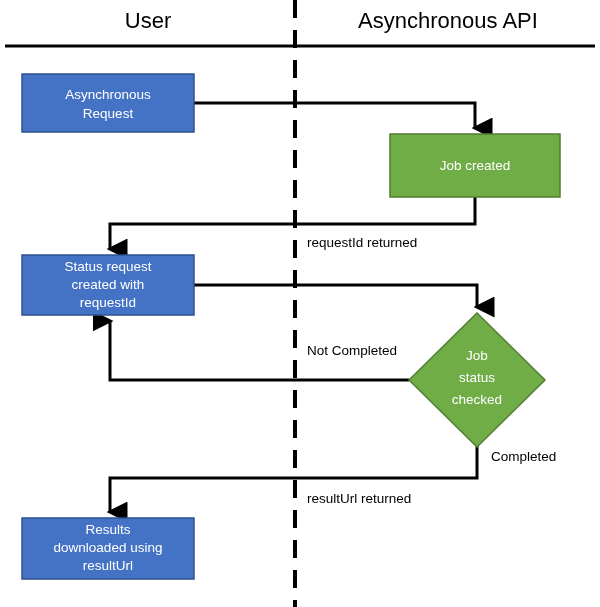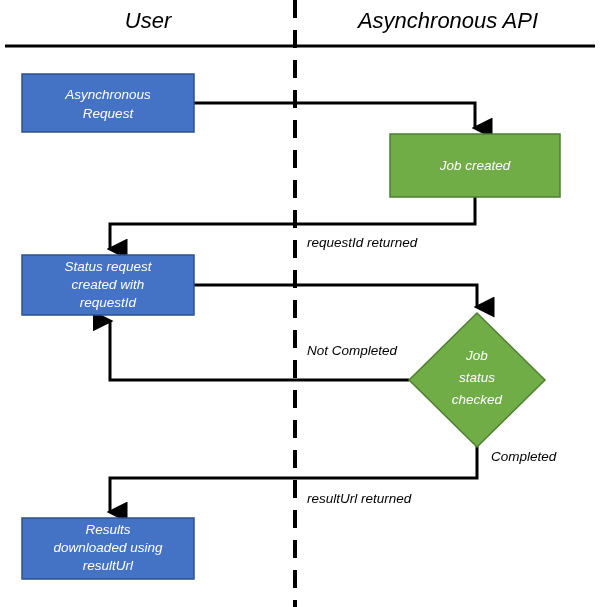--- a/index.html
+++ b/index.html
@@ -10,21 +10,20 @@
   body {
     width: 600px;
     height: 607px;
     font-family: "Liberation Sans", sans-serif;
     overflow: hidden;
   }
   #diagram-root {
     position: relative;
     width: 545px;
     height: 607px;
-    font-style: italic;
   }
   svg.flow {
     display: block;
     width: 600px;
     height: 607px;
   }
   .lane-title {
     font-family: "Liberation Sans", sans-serif;
     font-size: 22px;
     fill: #000000;

